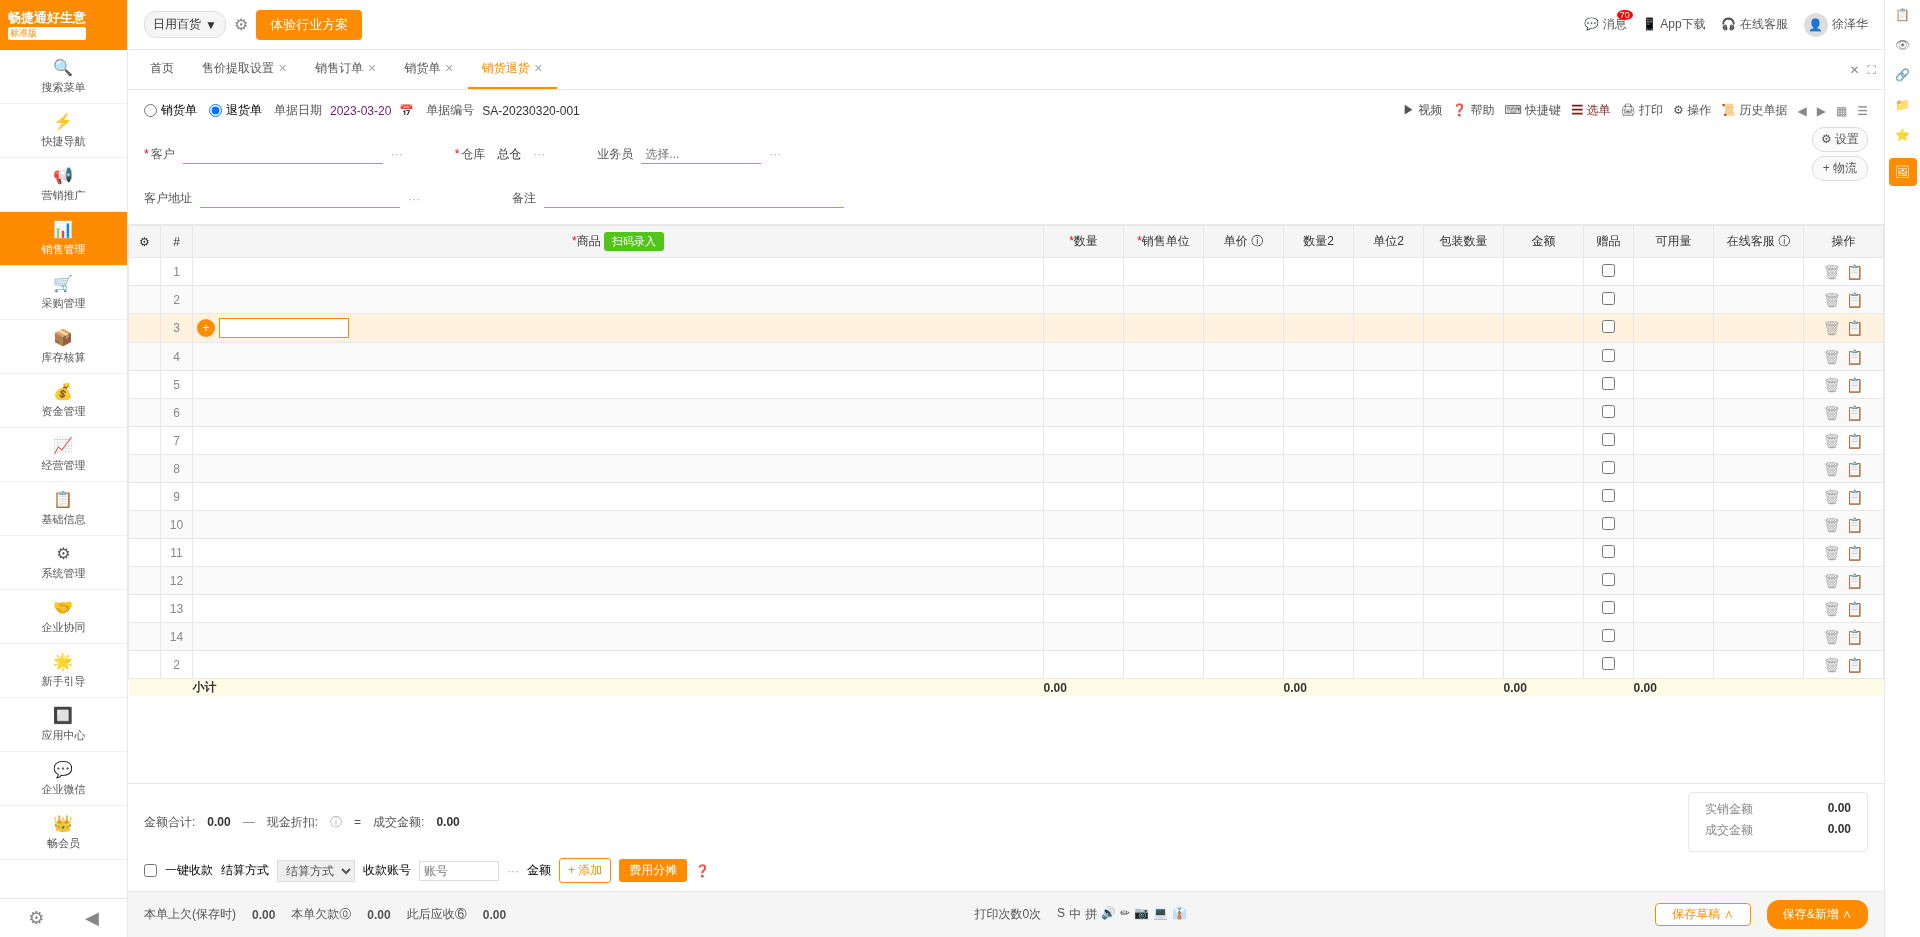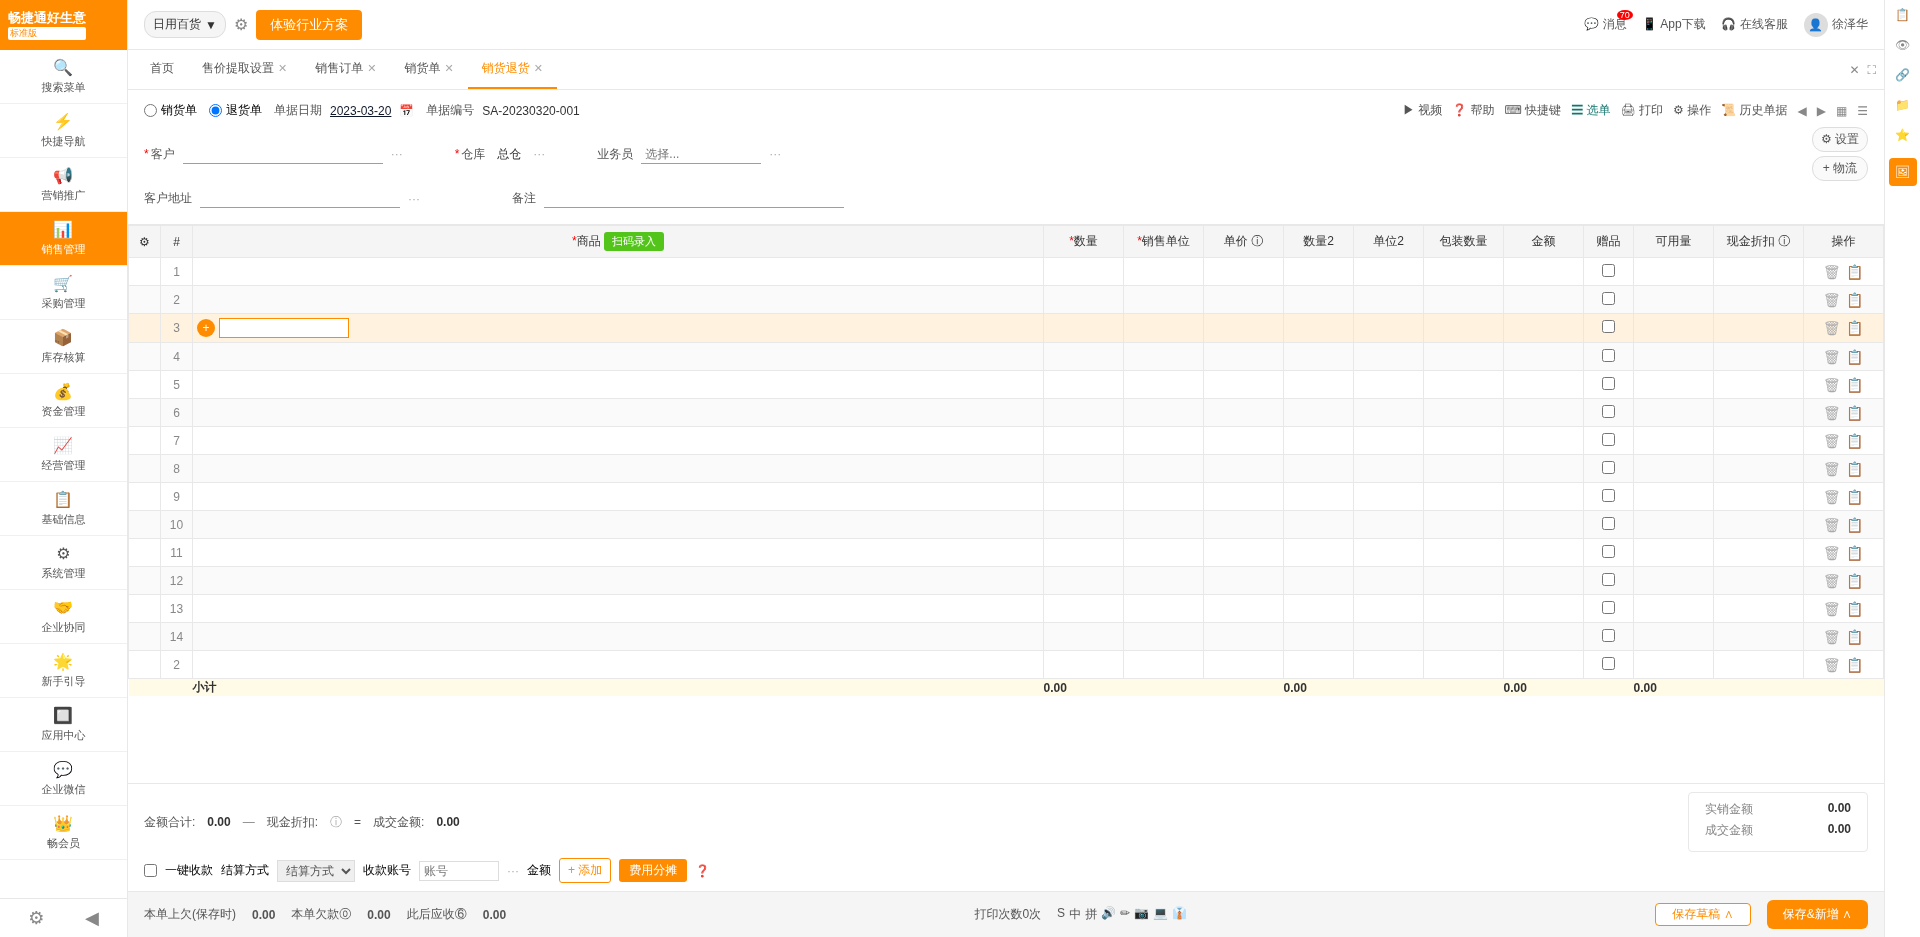--- a/index.html
+++ b/index.html
@@ -233,21 +233,21 @@
       border: 1px solid #ff8c00;
       color: #ff8c00;
       border-radius: 4px;
       padding: 2px 16px;
       cursor: pointer;
     }
     .save-new-btn {
       background: #ff8c00;
       color: white;
       border: none;
-      border-radius: 6px;
+      border-radius: 12px;
       padding: 6px 16px;
       cursor: pointer;
     }
 
     
     .right-panel {
       width: 36px;
       background: #fff;
       border-left: 1px solid #e8e8e8;
       display: flex;
@@ -438,34 +438,34 @@
             <span>销货单</span>
           </label>
           <label class="radio-item">
             <input type="radio" name="docType" checked="" style="">
             <span>退货单</span>
           </label>
         </div>
 
         <div class="form-date">
           <span class="form-label">单据日期</span>
-          <span style="cursor:pointer;color:#0f172a;text-decoration:underline;">2023-03-20</span>
+          <span style="cursor:pointer;color:#701a75;">2023-03-20</span>
           <span style="cursor:pointer;">📅</span>
         </div>
 
         <div class="form-date">
           <span class="form-label">单据编号</span>
           <span style="color:#333;">SA-20230320-001</span>
         </div>
 
         <div style="margin-left:auto;display:flex;align-items:center;gap:10px;">
           <span style="cursor:pointer;color:#555;">▶ 视频</span>
           <span style="cursor:pointer;color:#555;">❓ 帮助</span>
           <span style="cursor:pointer;color:#555;">⌨ 快捷键</span>
-          <span style="cursor:pointer;color:#0f766e;">☰ 选单</span>
+          <span style="cursor:pointer;color:#7f1d1d;">☰ 选单</span>
           <span style="cursor:pointer;color:#555;">🖨 打印</span>
           <span style="cursor:pointer;color:#555;">⚙ 操作</span>
           <span style="cursor:pointer;color:#555;">📜 历史单据</span>
           <span style="cursor:pointer;color:#888;">◀</span>
           <span style="cursor:pointer;color:#888;">▶</span>
           <span style="cursor:pointer;color:#888;">▦</span>
           <span style="cursor:pointer;color:#888;">☰</span>
         </div>
       </div>
       <div class="form-row">
@@ -518,21 +518,21 @@
             </th>
             <th class="col-qty"><span style="color:red;">*</span>数量</th>
             <th class="col-unit"><span style="color:red;">*</span>销售单位</th>
             <th class="col-price">单价 ⓘ</th>
             <th class="col-qty2">数量2</th>
             <th class="col-unit2">单位2</th>
             <th class="col-pack">包装数量</th>
             <th class="col-amount">金额</th>
             <th class="col-gift">赠品</th>
             <th class="col-avail">可用量</th>
-            <th class="col-cost">现金折扣 ⓘ</th>
+            <th class="col-cost">在线客服 ⓘ</th>
             <th class="col-op">操作</th>
           </tr>
         </thead>
         <tbody id="table-body">
         <tr>
       <td></td>
       <td class="row-num">1</td>
       <td>
         
       </td>

